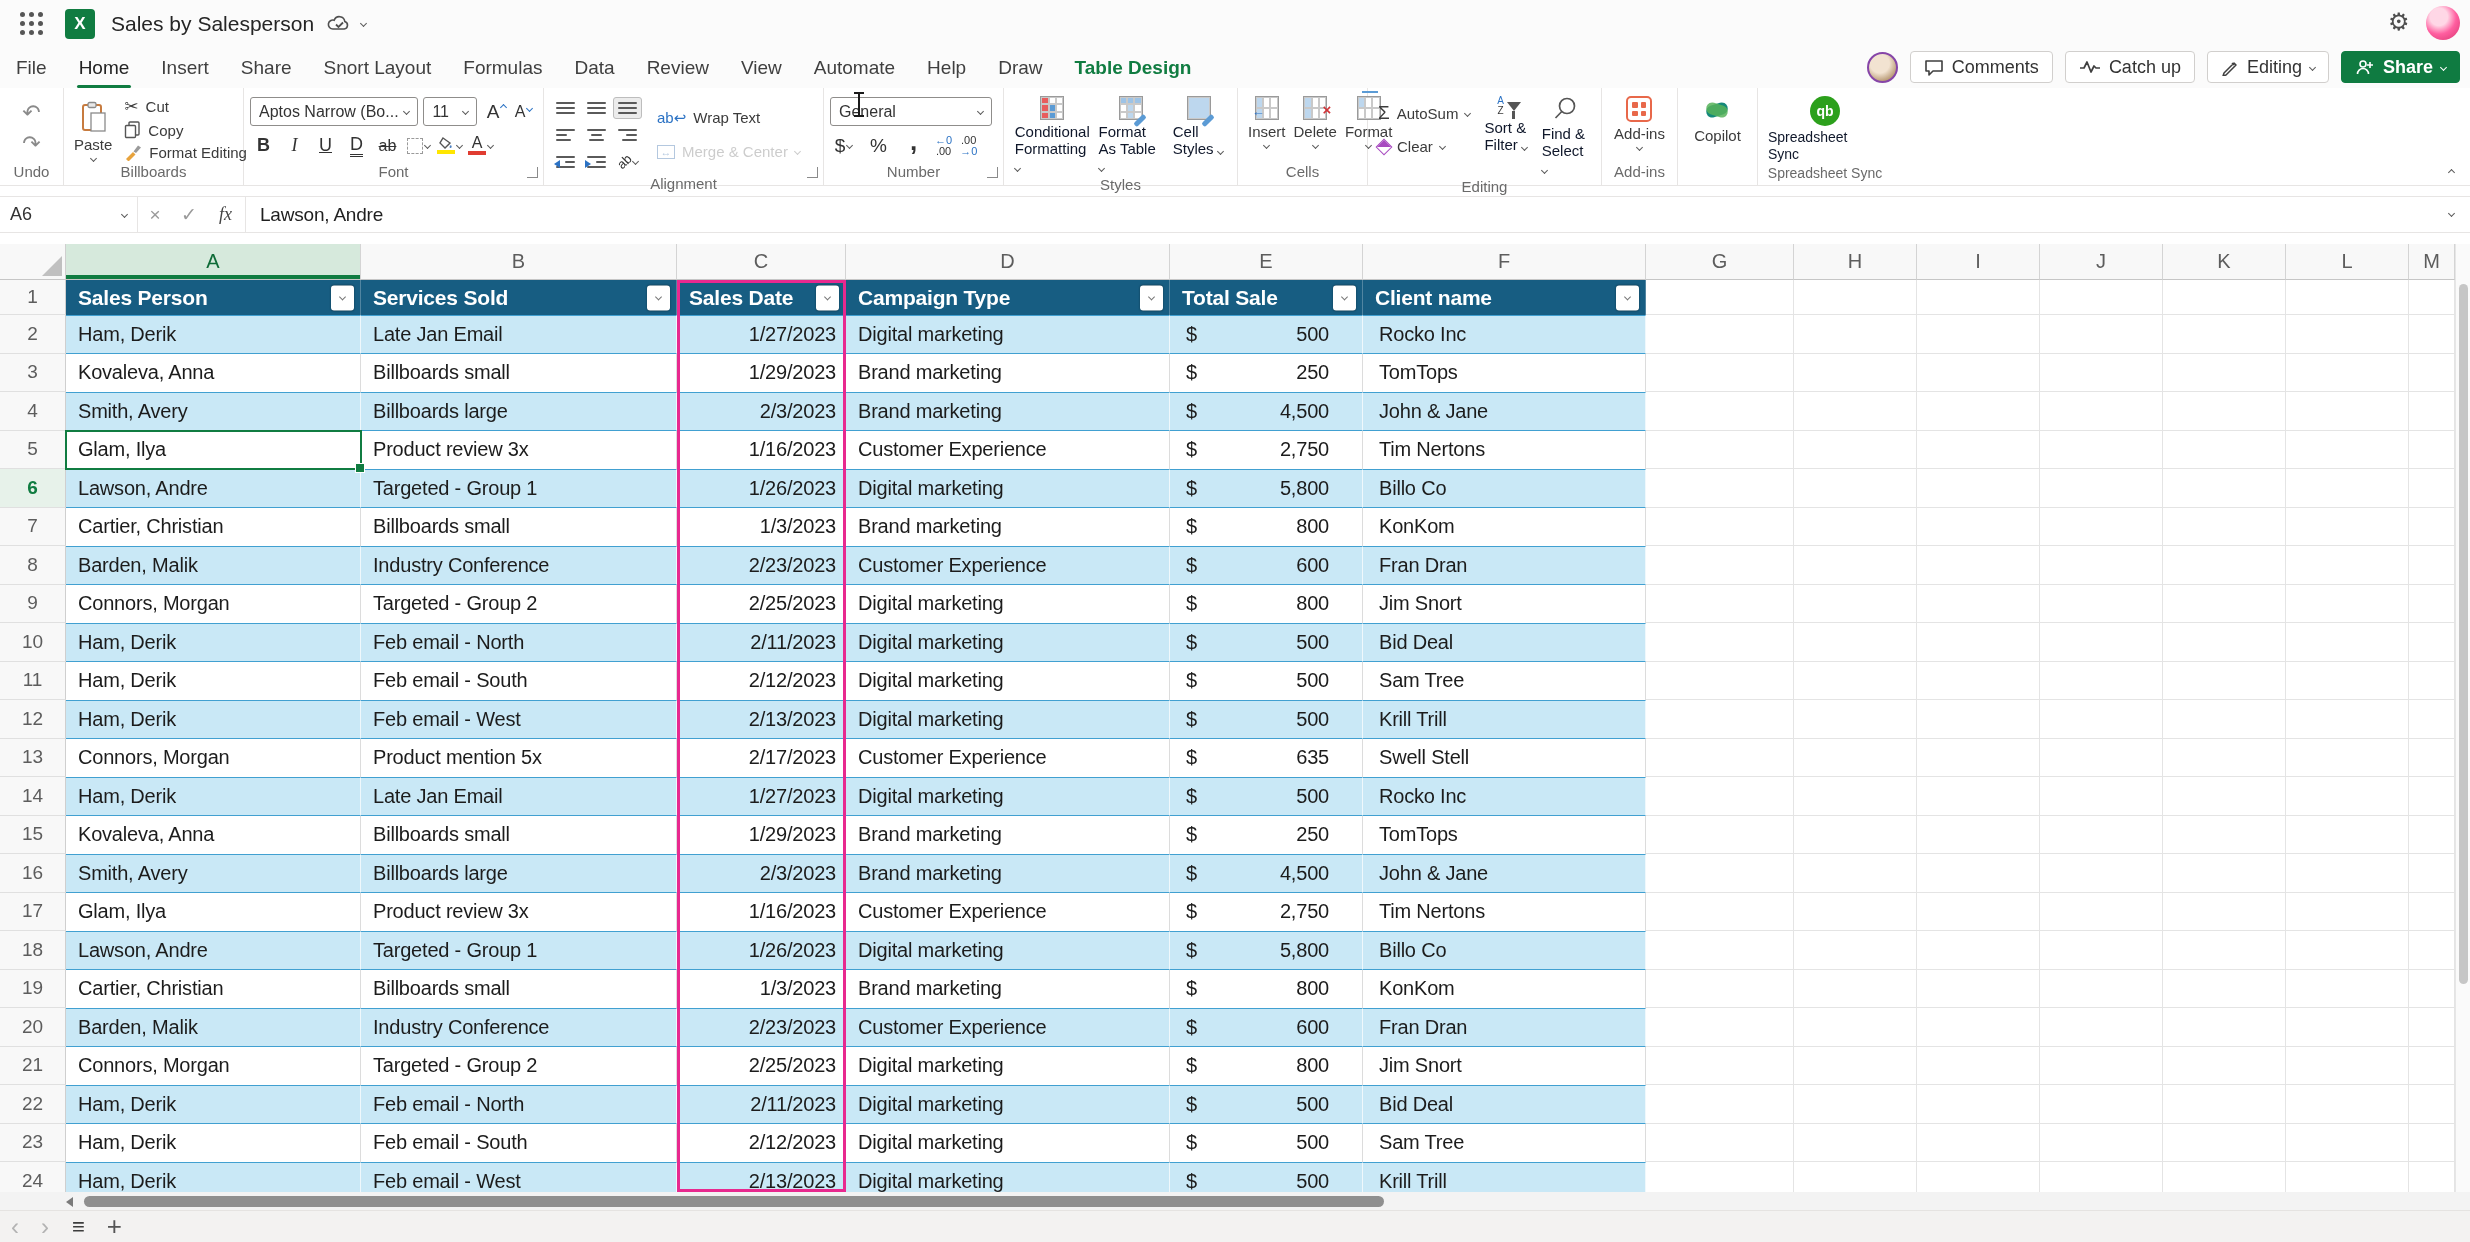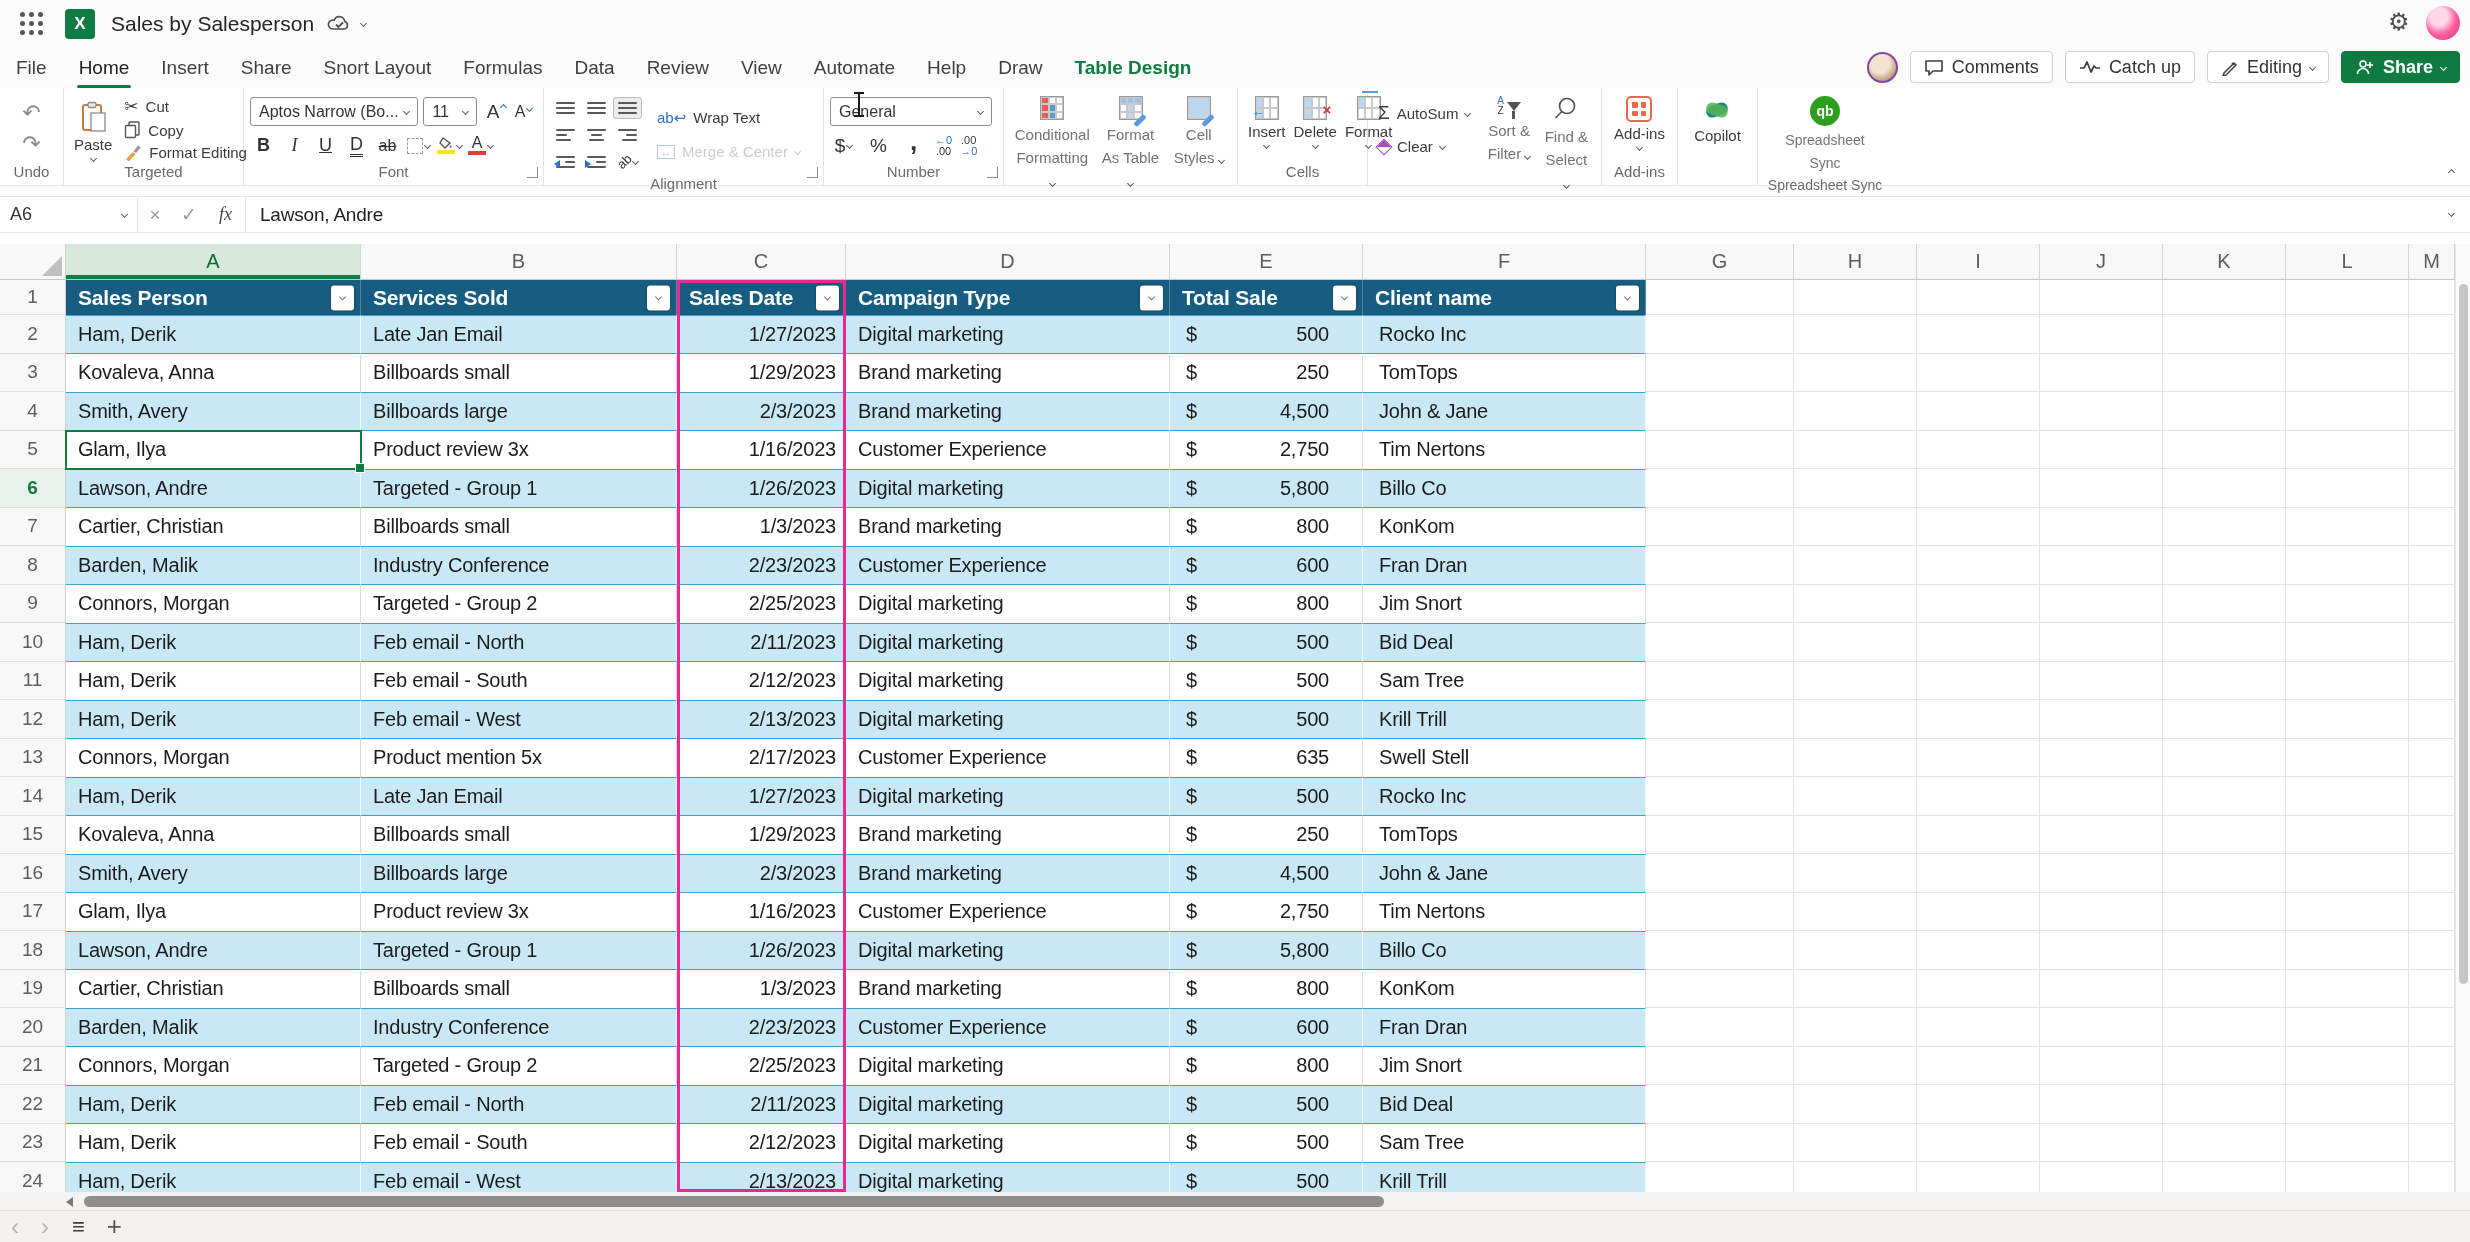--- a/index.html
+++ b/index.html
@@ -55,21 +55,21 @@
 .bars i{display:block;height:2px;width:19px;background:#5a5a5a;border-radius:1px}
 .bars.b-left i:nth-child(2){width:11px;align-self:flex-start}
 .bars.b-left i:nth-child(3){width:15px;align-self:flex-start}
 .bars.b-center i:nth-child(2){width:11px;align-self:center}
 .bars.b-center i:nth-child(3){width:15px;align-self:center}
 .bars.b-right i:nth-child(2){width:11px;align-self:flex-end}
 .bars.b-right i:nth-child(3){width:15px;align-self:flex-end}
 .selbox{border:1px solid #bdbdbd;background:#ececec;border-radius:3px;padding:4px}
 .al-grid{display:grid;grid-template-columns:repeat(3,31px);grid-auto-rows:27px;align-items:center;justify-items:center}
 .disabledx{opacity:.5}
-.two15{font-size:15px;line-height:23px;color:#737373;text-align:center}
+.two15{font-size:15px;line-height:17px;color:#0f172a;text-align:left}
 .diamond{width:12px;height:12px;transform:rotate(45deg);border:1.5px solid var(--clear_purple,#A84BC0);
   background:linear-gradient(135deg,var(--clear_purple,#A84BC0) 50%,#fff 50%)}
 .funnel{width:0;height:0;border-left:7px solid transparent;border-right:7px solid transparent;border-top:9px solid #555;position:relative}
 .funnel::after{content:"";position:absolute;left:-1.5px;top:0;width:3px;height:8px;background:#555}
 .addins-ico{width:26px;height:26px;border:2px solid var(--addins_orange,#E8684A);border-radius:5px;display:grid;
   grid-template-columns:1fr 1fr;gap:3px;padding:4px}
 .addins-ico i{background:var(--addins_orange,#E8684A);border-radius:1px}
 .qb{width:30px;height:30px;border-radius:50%;background:var(--quickbooks_green,#2CA01C);color:#fff;font-weight:700;
   font-size:14px;display:flex;align-items:center;justify-content:center}
 .collapse-chev{position:absolute;right:16px;bottom:10px}
@@ -256,21 +256,21 @@
           </div>
           <div class="hbtn">
             <svg width="18" height="18" viewBox="0 0 18 18">
               <path d="M2 16 l7 -7 l2.5 2.5 l-7 7 z" fill="#e8a33d"></path>
                 <path d="M9.5 8.5 l4.5 -6 l3 2 l-5 5.5 z" fill="#9a9a9a"></path>
             </svg>
               <span>Format Editing</span>
           </div>
         </div>
       </div>
-      <div class="rgl">Targeted</div>
+      <div class="rgl">Billboards</div>
     </div>
 
     <div class="rg" style="width:300px">
       <div class="rgc" style="flex-direction:column;padding-top:3px">
         <div style="display:flex;align-items:center">
           <div class="sel-combo fontname-sel">
             <span style="overflow:hidden;white-space:nowrap">Aptos Narrow (Bo...</span>
               <span class="chev s"></span>
           </div>
           <div class="sel-combo fontsize-sel">

